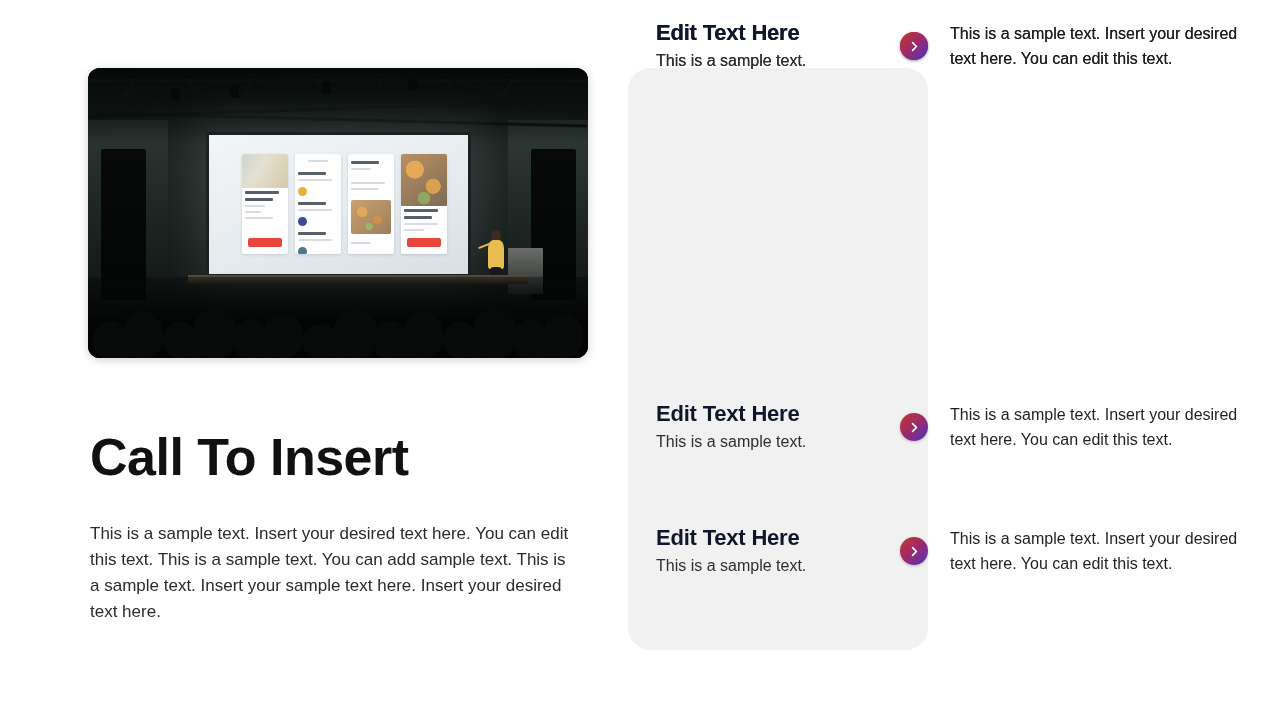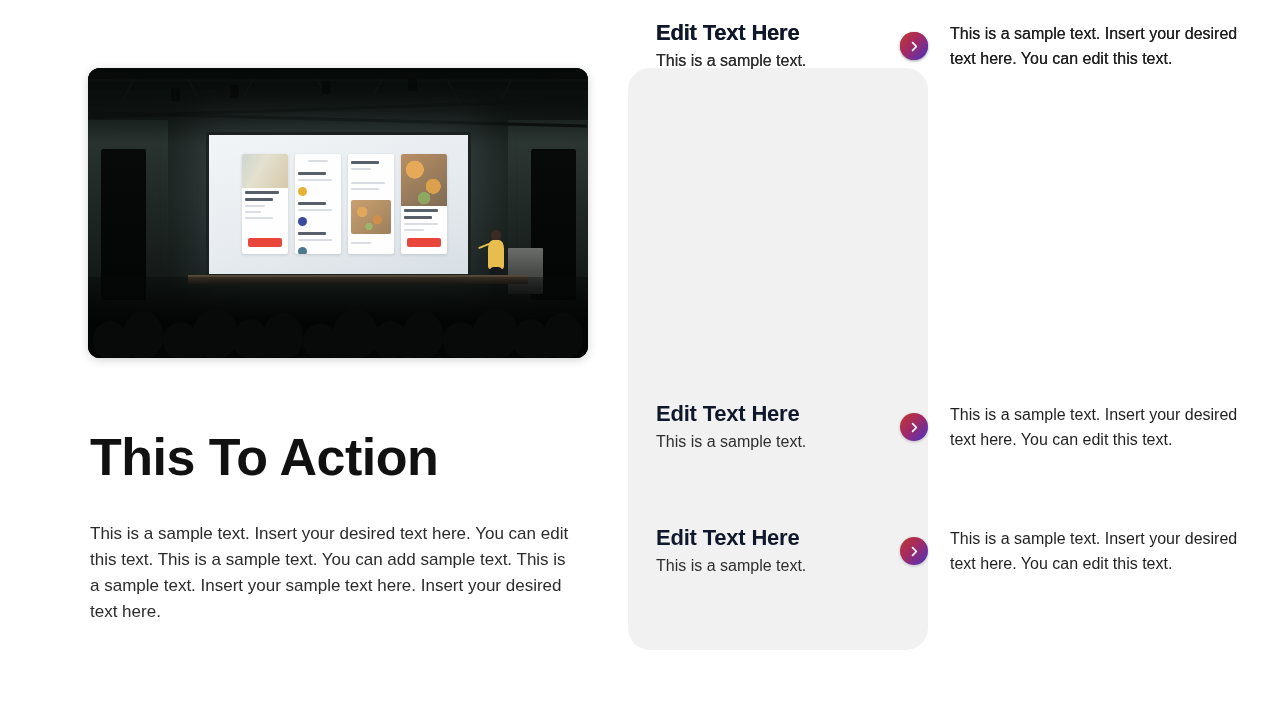--- a/index.html
+++ b/index.html
@@ -478,21 +478,21 @@
         <div class="head" style="left:33%; width:6%;  height:28%;"></div>
         <div class="head" style="left:47%; width:6%;  height:33%;"></div>
         <div class="head" style="left:61%; width:6%;  height:29%;"></div>
         <div class="head" style="left:75%; width:6%;  height:31%;"></div>
         <div class="head" style="left:88%; width:6%;  height:30%;"></div>
       </div>
 
     </div>
   </div>
 
-  <h1 class="headline">This To Action</h1>
+  <h1 class="headline">Call To Insert</h1>
 
   <p class="lead-paragraph">This is a sample text. Insert your desired text here. You can edit this text. This is a sample text. You can add sample text. This is a sample text. Insert your sample text here. Insert your desired text here.</p>
 
   <div class="feature-panel"></div>
 
   <div class="feature-row">
     <div class="feature-left">
       <div class="feature-title">Edit Text Here</div>
       <div class="feature-sub">This is a sample text.</div>
     </div>

